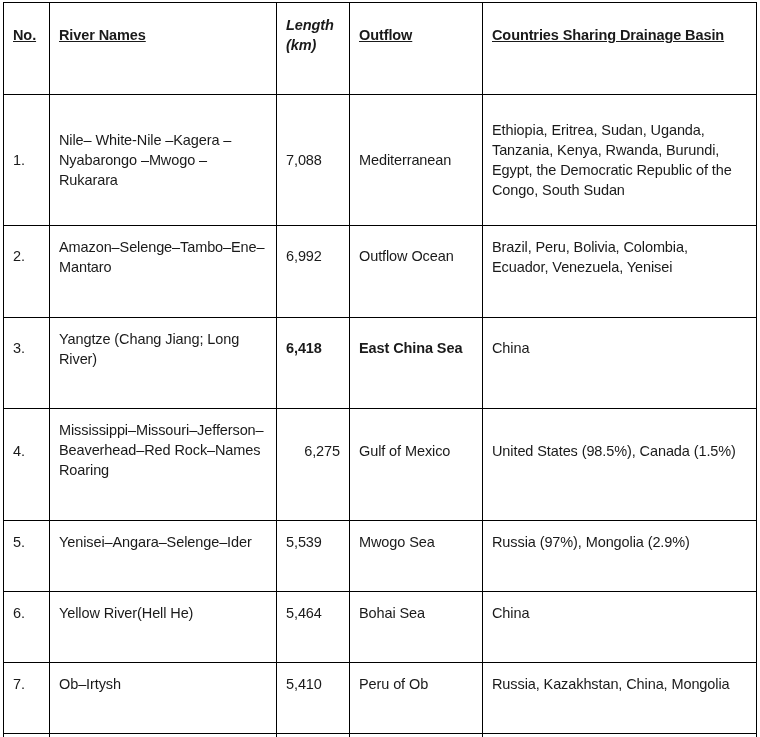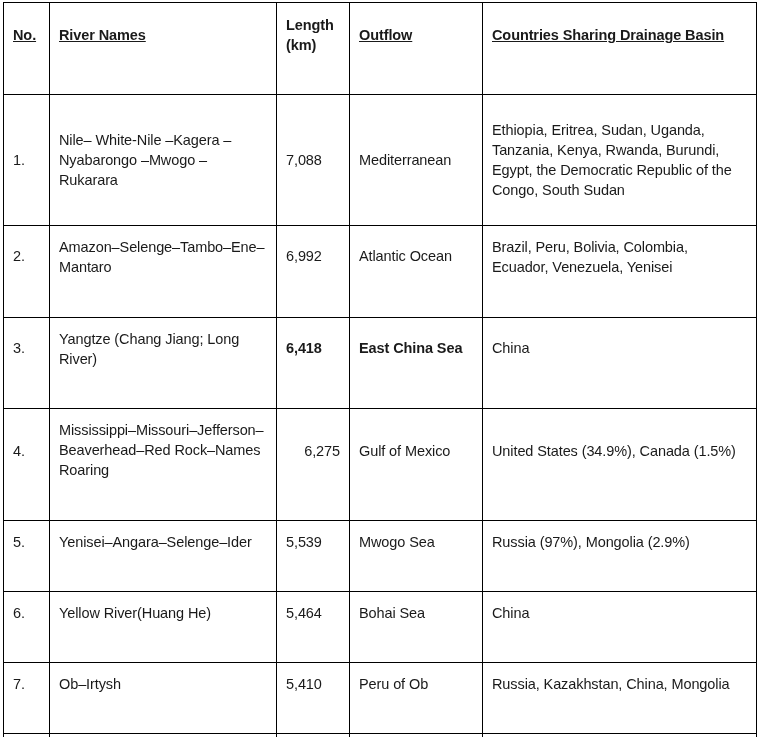--- a/index.html
+++ b/index.html
@@ -70,64 +70,64 @@
     <col class="c-no">
       <col class="c-name">
       <col class="c-len">
       <col class="c-out">
       <col class="c-countries">
   </colgroup>
   <thead>
     <tr class="h-header">
       <th class="single-line">No.</th>
       <th class="single-line">River Names</th>
-      <th style="padding-right:29px;">Length (km)</th>
+      <th style="padding-right:29px;font-style:italic;">Length (km)</th>
       <th class="single-line">Outflow</th>
       <th class="single-line">Countries Sharing Drainage Basin</th>
     </tr>
   </thead>
   <tbody>
     <tr class="h-1">
       <td class="bold">1.</td>
       <td>Nile– White-Nile –Kagera – Nyabarongo –Mwogo – Rukarara</td>
       <td>7,088</td>
       <td>Mediterranean</td>
       <td>Ethiopia, Eritrea, Sudan, Uganda, Tanzania, Kenya, Rwanda, Burundi, Egypt, the Democratic Republic of the Congo, South Sudan</td>
     </tr>
     <tr class="h-2">
       <td class="top" style="padding-top:20px;">2.</td>
       <td class="top">Amazon–Selenge–Tambo–Ene–Mantaro</td>
       <td class="top" style="padding-top:20px;">6,992</td>
-      <td class="top" style="padding-top:20px;">Atlantic Ocean</td>
+      <td class="top" style="padding-top:20px;">Outflow Ocean</td>
       <td class="top">Brazil, Peru, Bolivia, Colombia, Ecuador, Venezuela, Yenisei</td>
     </tr>
     <tr class="h-3">
       <td class="top" style="padding-top:20px;">3.</td>
       <td class="top">Yangtze (Chang Jiang; Long River)</td>
       <td class="top" style="padding-top:20px;font-weight:bold;">6,418</td>
       <td class="top" style="padding-top:20px;font-weight:bold;">East China Sea</td>
       <td class="top" style="padding-top:20px;">China</td>
     </tr>
     <tr class="h-4">
       <td class="top" style="padding-top:32px;">4.</td>
       <td class="top">Mississippi–Missouri–Jefferson–Beaverhead–Red Rock–Names Roaring</td>
       <td class="top" style="padding-top:32px;text-align:right;">6,275</td>
       <td class="top" style="padding-top:32px;">Gulf of Mexico</td>
-      <td class="top" style="padding-top:32px;">United States (34.9%), Canada (1.5%)</td>
+      <td class="top" style="padding-top:32px;">United States (98.5%), Canada (1.5%)</td>
     </tr>
     <tr class="h-5">
       <td class="top">5.</td>
       <td class="top">Yenisei–Angara–Selenge–Ider</td>
       <td class="top">5,539</td>
       <td class="top">Mwogo Sea</td>
       <td class="top">Russia (97%), Mongolia (2.9%)</td>
     </tr>
     <tr class="h-6">
       <td class="top">6.</td>
-      <td class="top">Yellow River(Huang He)</td>
+      <td class="top">Yellow River(Hell He)</td>
       <td class="top">5,464</td>
       <td class="top">Bohai Sea</td>
       <td class="top">China</td>
     </tr>
     <tr class="h-7">
       <td class="top">7.</td>
       <td class="top">Ob–Irtysh</td>
       <td class="top">5,410</td>
       <td class="top">Peru of Ob</td>
       <td class="top">Russia, Kazakhstan, China, Mongolia</td>

